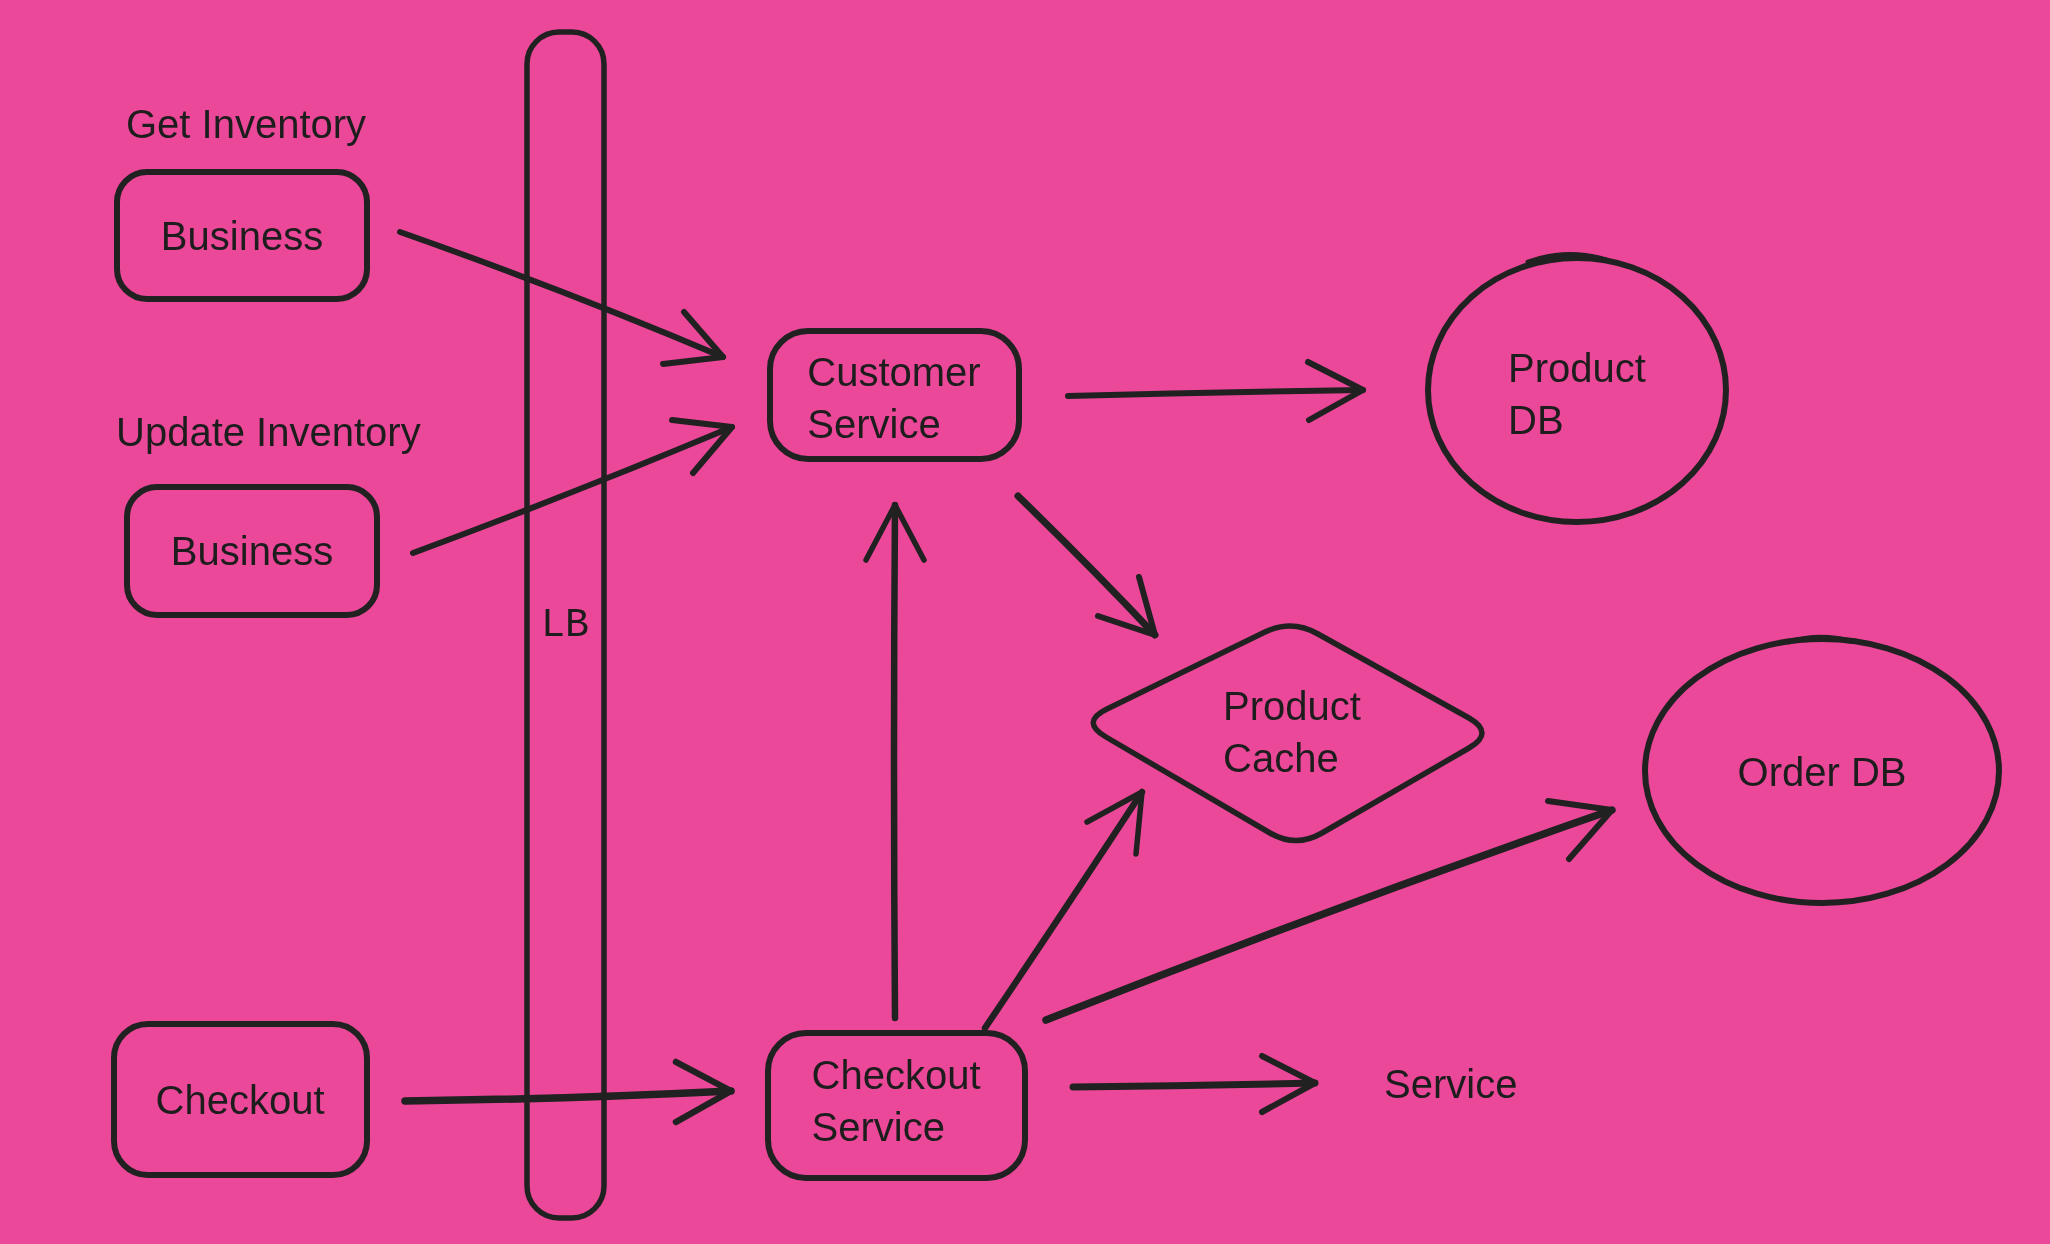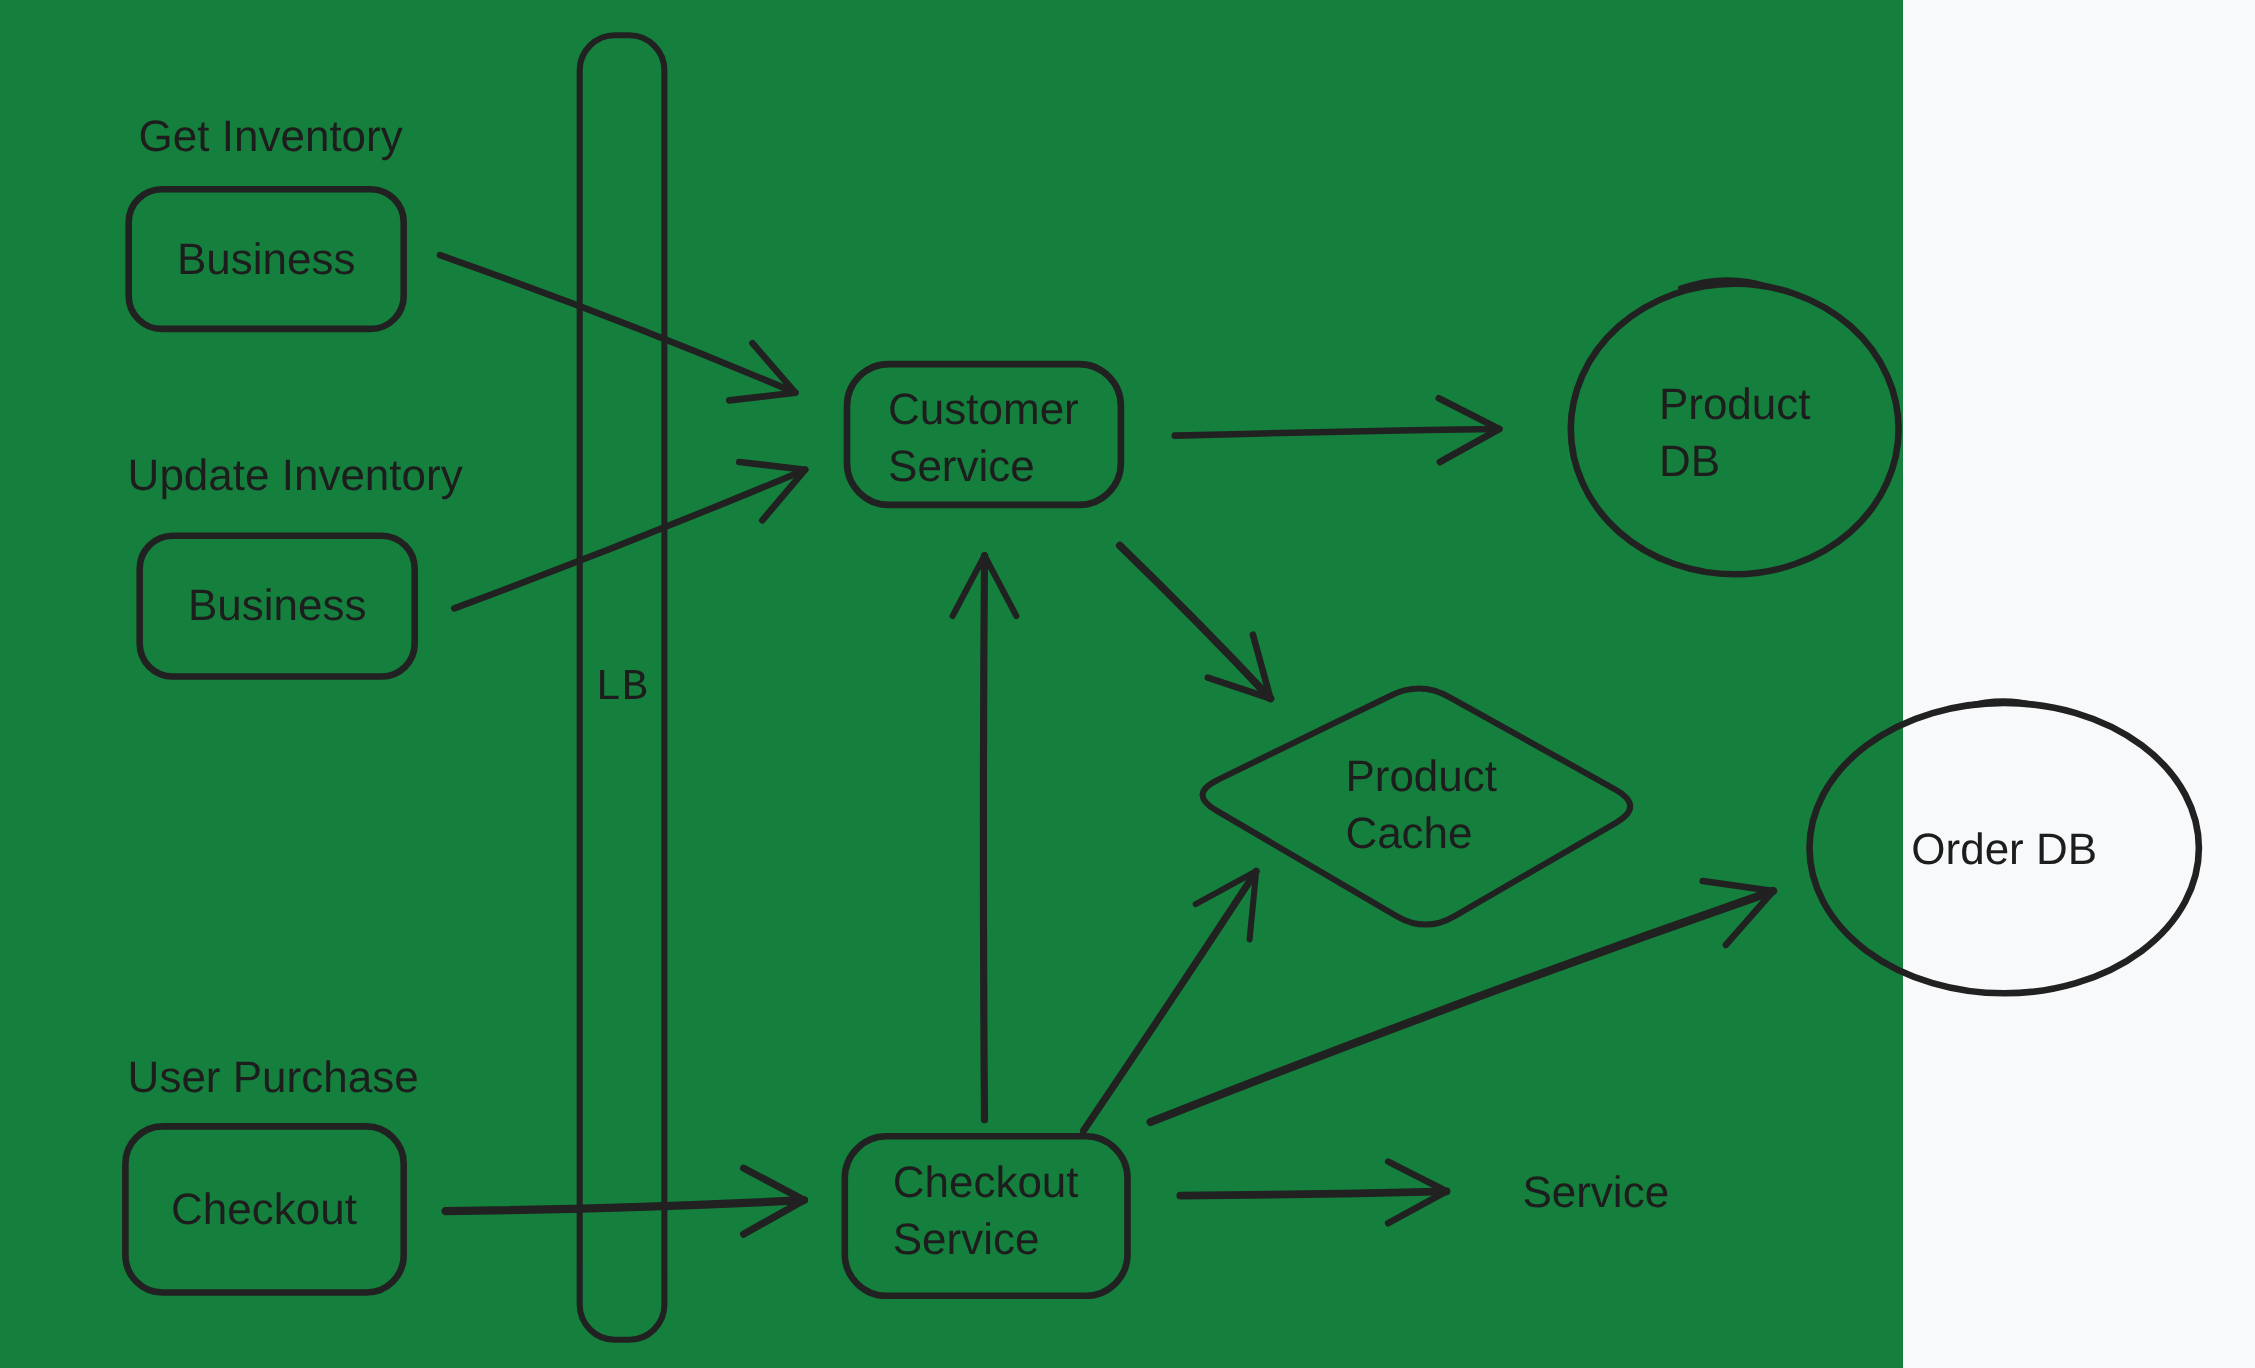--- a/index.html
+++ b/index.html
@@ -4,22 +4,22 @@
 <style>
   html,body{margin:0;padding:0;}
   body{
     width:2050px;height:1244px;
     background:#f8f9fb;
     font-family:"Liberation Sans", sans-serif;
     overflow:hidden;
   }
   .canvas{
     position:relative;
-    width:1730px;height:1244px;
-    background:#15803d;
+    width:2050px;height:1244px;
+    background:#ec4899;
   }
   .canvas svg{position:absolute;left:0;top:0;}
   .lbl{
     position:absolute;
     color:#1d1d1d;
     font-size:40px;
     line-height:52px;
     white-space:nowrap;
   }
   .lbl.centered{transform:translateX(-50%);text-align:left;}
@@ -92,21 +92,20 @@
     </g>
 
     <g stroke-width="7">
       <path d="M1073,1087 Q1195,1086 1315,1083"></path>
       <path d="M1262,1056 L1315,1083 L1262,1112" stroke-width="6"></path>
     </g>
   </svg>
 
   <div class="lbl" style="left:126px;top:98px;">Get Inventory</div>
   <div class="lbl" style="left:116px;top:406px;">Update Inventory</div>
-  <div class="lbl" style="left:116px;top:954px;">User Purchase</div>
 
   <div class="lbl centered" style="left:242px;top:210px;">Business</div>
   <div class="lbl centered" style="left:252px;top:525px;">Business</div>
   <div class="lbl centered" style="left:240px;top:1074px;">Checkout</div>
   <div class="lbl centered" style="left:565px;top:600px;font-family:Liberation Mono, monospace;">LB</div>
 
   <div class="lbl centered" style="left:894px;top:346px;">
     <span>Customer</span>
     <span>Service</span>
   </div>

